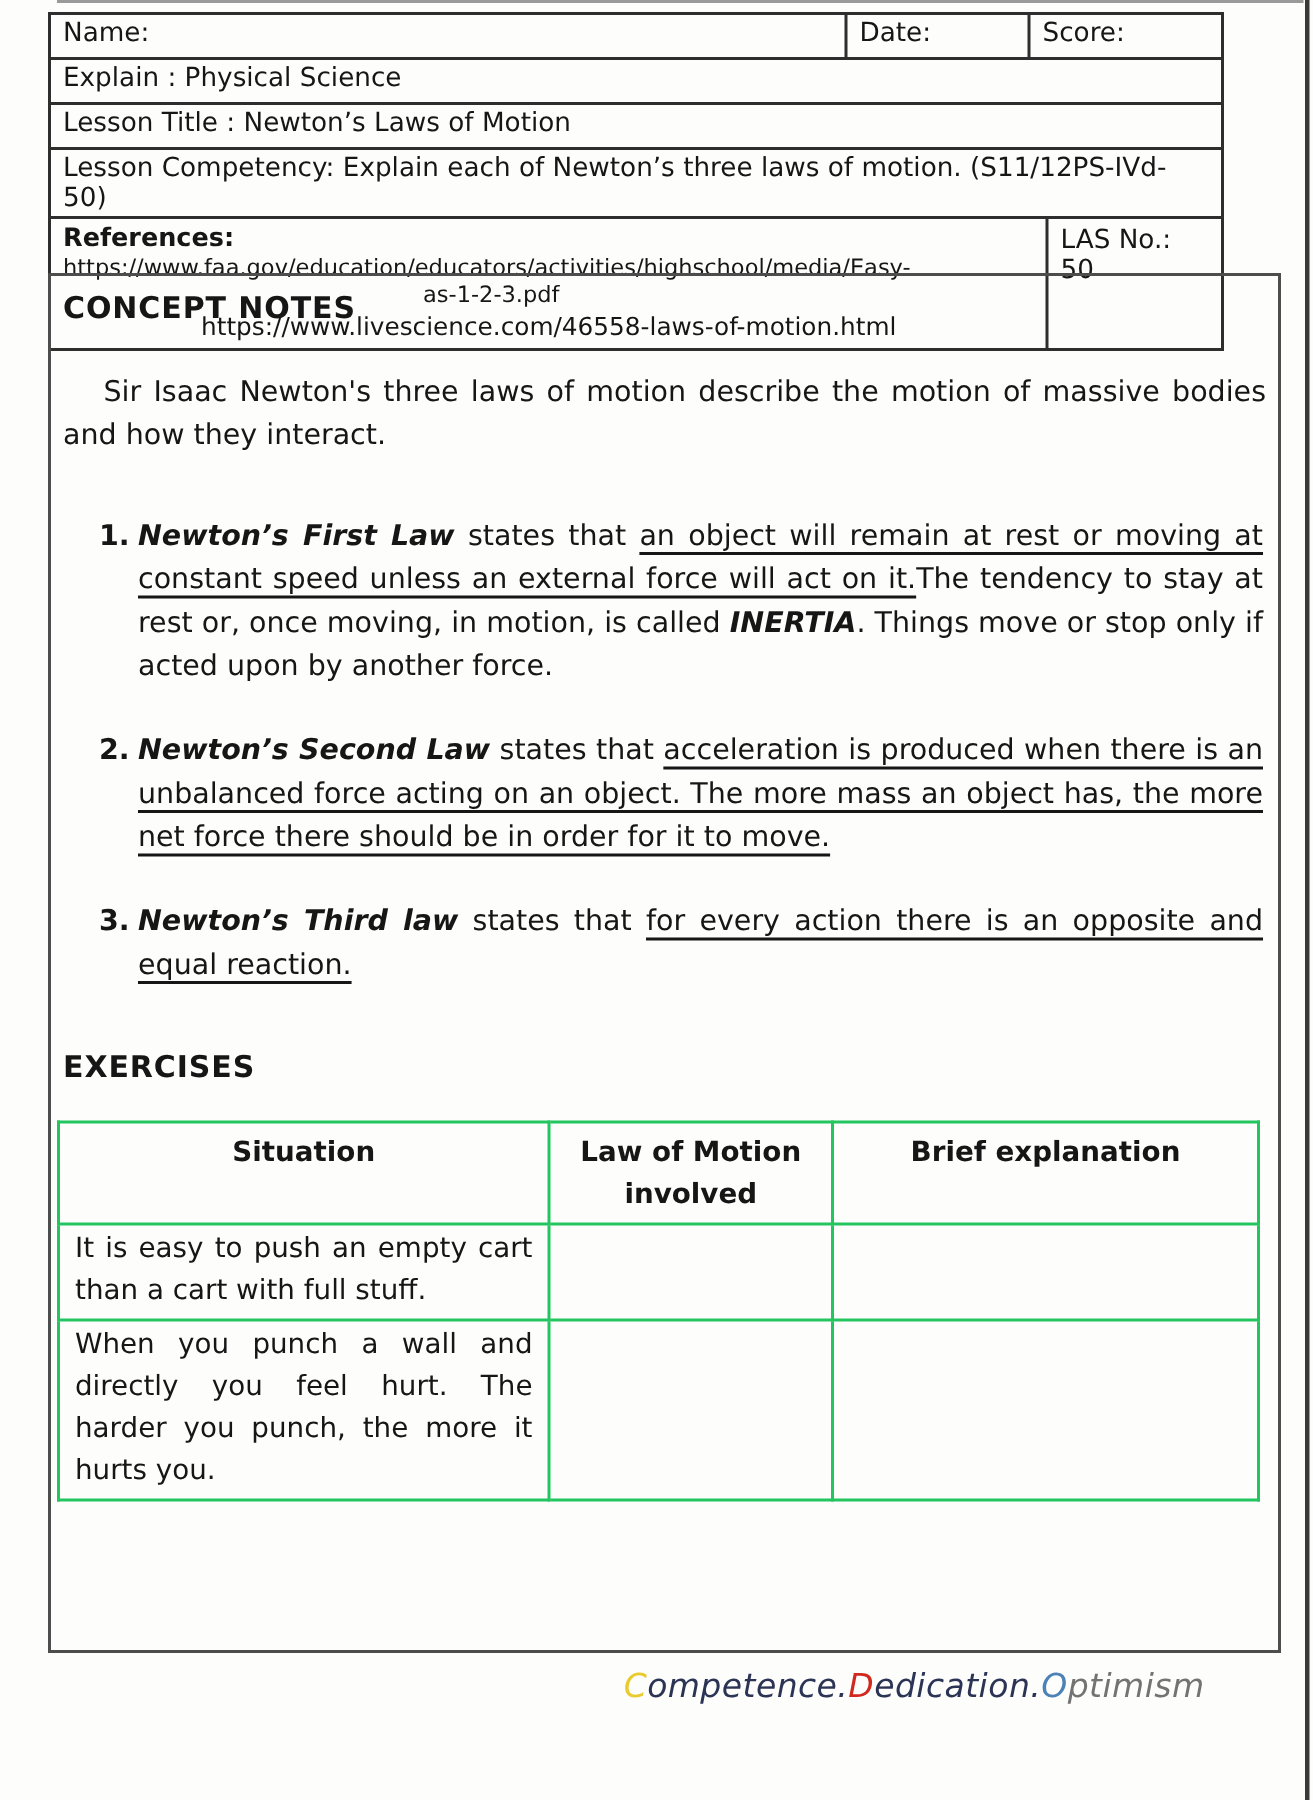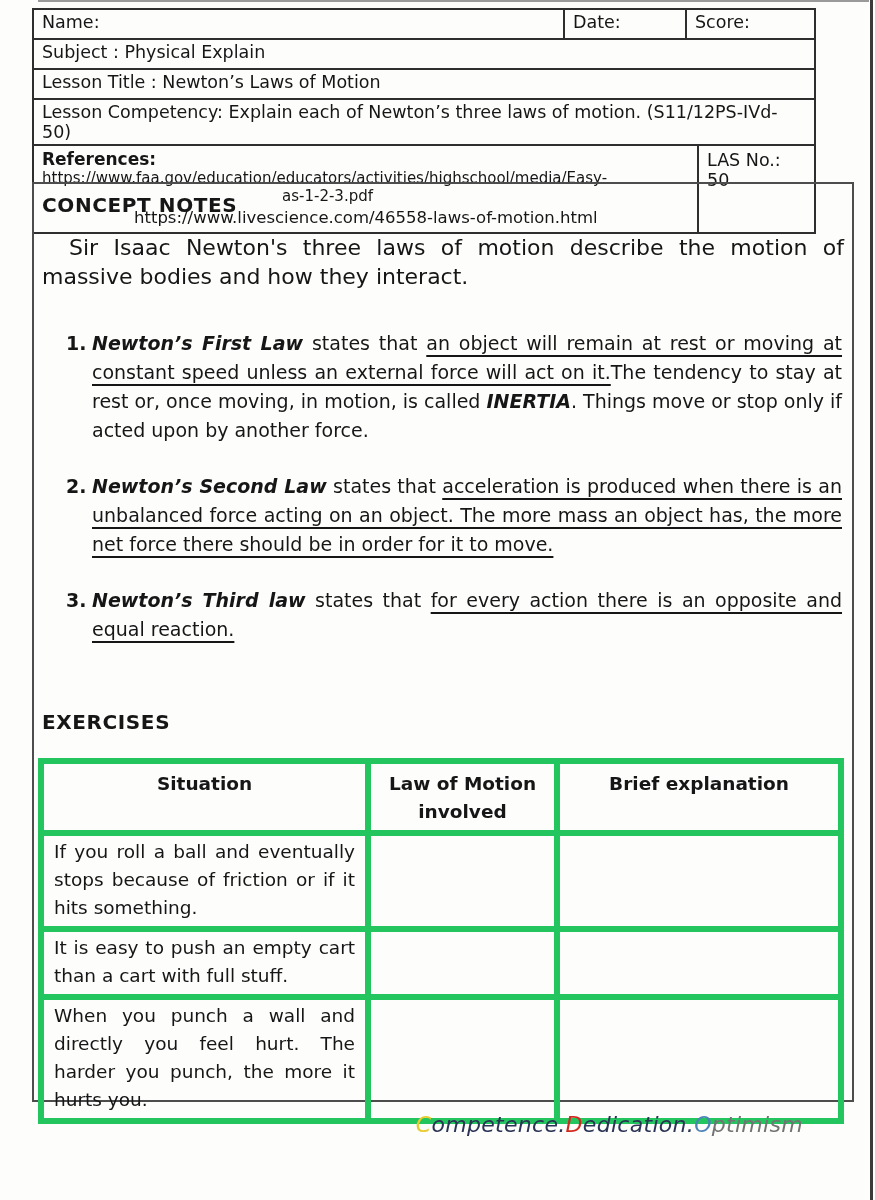--- a/index.html
+++ b/index.html
@@ -35,40 +35,40 @@
   
   .main-box{
     position:absolute;left:32px;top:182px;width:802px;height:916px;
     border:2px solid #4d4d4d;background:transparent;
     padding:0 8px;box-sizing:content-box;
   }
   .section-heading{
     font-weight:bold;font-size:20px;letter-spacing:0.6px;margin:9px 0 0 0;
   }
   .intro-para{
-    margin:16px 0 0 0;font-size:22px;line-height:29px;
+    margin:30px 0 0 0;font-size:19px;line-height:29px;
     text-indent:27px;text-align:justify;
   }
   .laws{margin-left:24px;margin-right:2px;}
   .law-item{display:flex;margin-top:27px;}
   .law-item.first{margin-top:38px;}
   .law-num{font-weight:bold;font-size:19px;line-height:29px;width:26px;flex:none;}
   .law-text{flex:1;font-size:19px;line-height:29px;text-align:justify;}
   .law-text b{font-weight:bold;font-style:italic;}
   .law-text u{text-underline-offset:5px;text-decoration-thickness:1.5px;}
-  .exercises-heading{margin-top:66px;}
+  .exercises-heading{margin-top:41px;}
 
   
   table.ex-table{
     border-collapse:collapse;table-layout:fixed;
     margin-top:24px;margin-left:-4px;width:800px;
     font-size:18.5px;line-height:28px;
   }
   .ex-table th,.ex-table td{
-    border:6px solid #22c55e;vertical-align:top;
+    border:2px solid #22c55e;vertical-align:top;
     padding:2px 10px 4px 10px;overflow:hidden;
   }
   .ex-table th{font-size:18.5px;font-weight:bold;text-align:center;height:54px;padding-top:6px;}
   .col-situation{width:327px;}
   .col-law{width:189px;}
   .col-expl{width:284px;}
   .ex-table td.situation{text-align:justify;}
   .row-r1 td{height:84px;}
   .row-r2 td{height:54px;}
   .row-r3 td{height:108px;}
@@ -93,21 +93,21 @@
       </div>
     <div class="hdr-cell bl c-date">
         <span>Date:</span>
       </div>
     <div class="hdr-cell bl c-score">
         <span>Score:</span>
       </div>
   </div>
   <div class="hdr-row">
     <div class="hdr-cell c-name">
-        <span>Subject : Physical Explain</span>
+        <span>Explain : Physical Science</span>
       </div>
   </div>
   <div class="hdr-row">
     <div class="hdr-cell c-name">
         <span>Lesson Title : Newton’s Laws of Motion</span>
       </div>
   </div>
   <div class="hdr-row">
     <div class="hdr-cell c-name">
         <span>Lesson Competency: Explain each of Newton’s three laws of motion. (S11/12PS-IVd-50)</span>
@@ -154,25 +154,20 @@
         <col class="col-expl">
       </colgroup>
     <thead>
       <tr>
         <th>Situation</th>
         <th>Law of Motion involved</th>
         <th>Brief explanation</th>
       </tr>
     </thead>
     <tbody>
-      <tr class="row-r1">
-        <td class="situation">If you roll a ball and eventually stops because of friction or if it hits something.</td>
-        <td></td>
-        <td></td>
-      </tr>
       <tr class="row-r2">
         <td class="situation">It is easy to push an empty cart than a cart with full stuff.</td>
         <td></td>
         <td></td>
       </tr>
       <tr class="row-r3">
         <td class="situation">When you punch a wall and directly you feel hurt. The harder you punch, the more it hurts you.</td>
         <td></td>
         <td></td>
       </tr>

